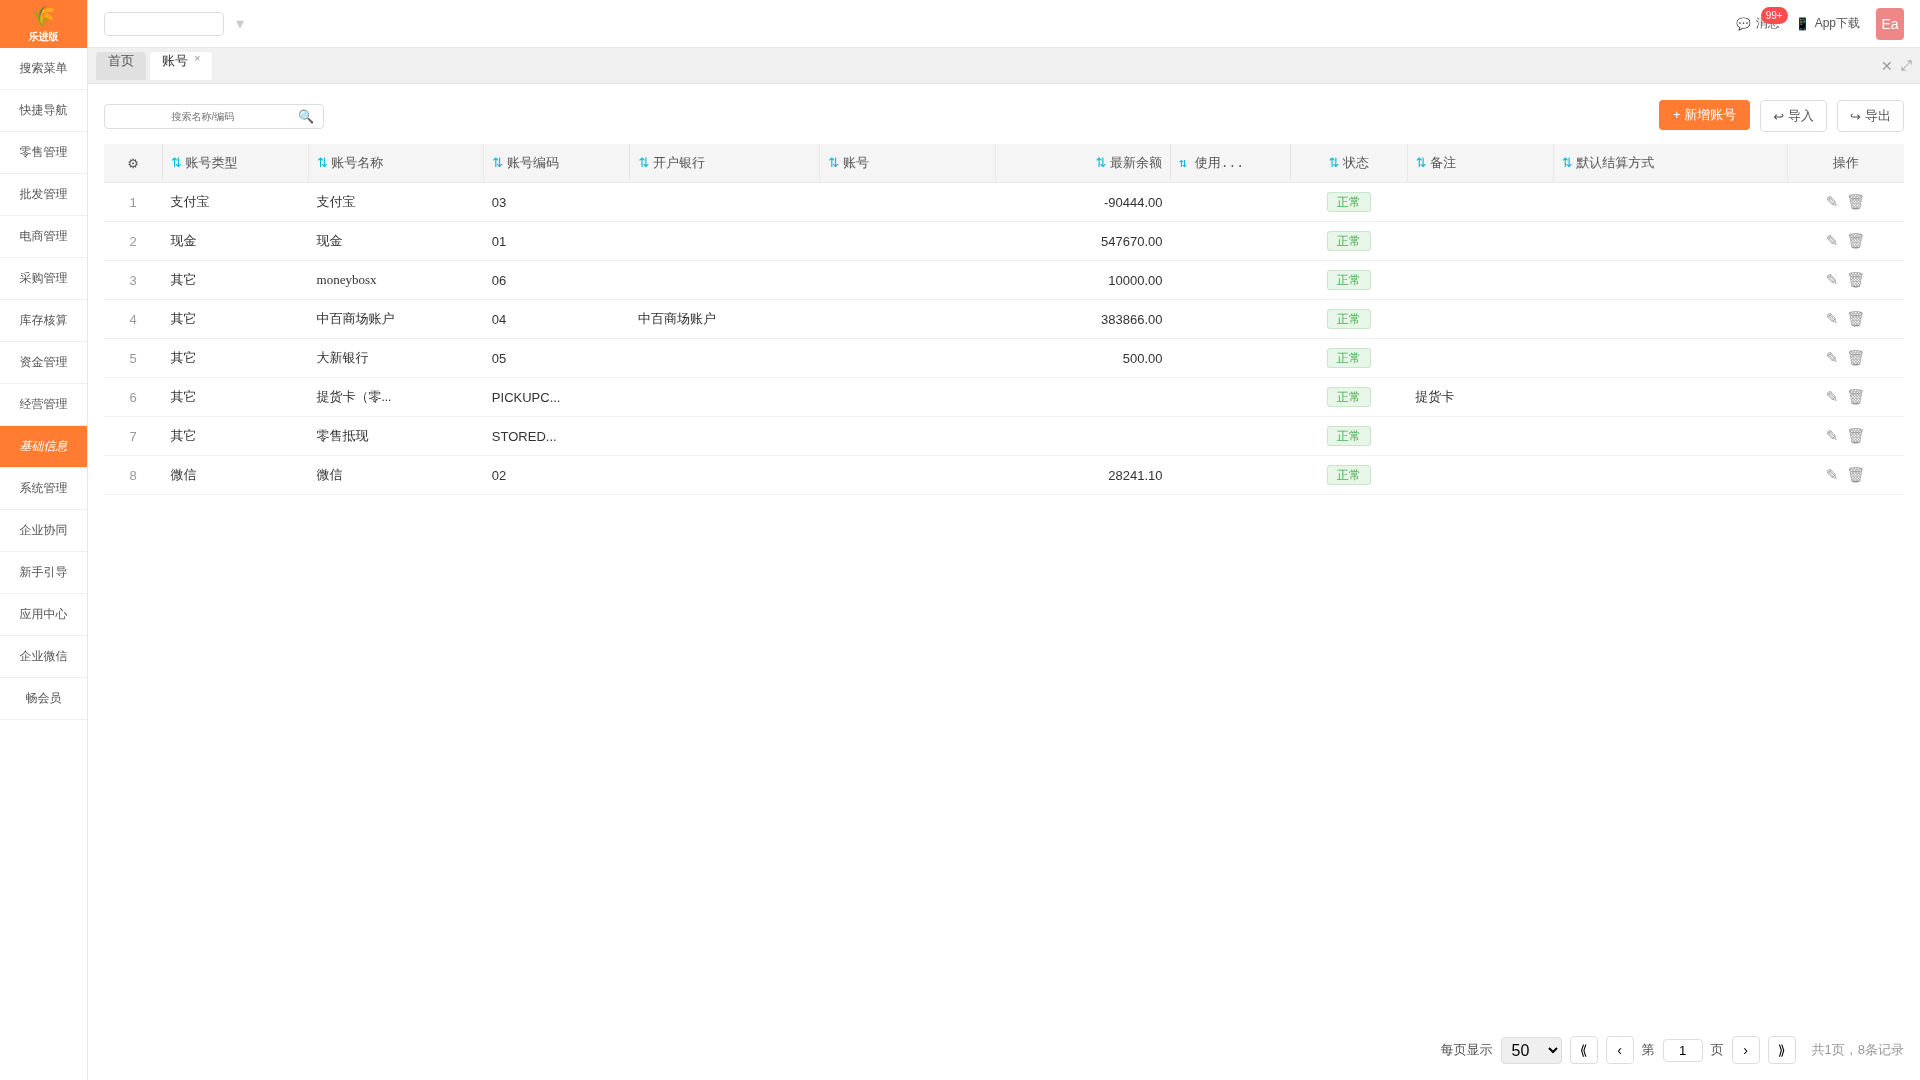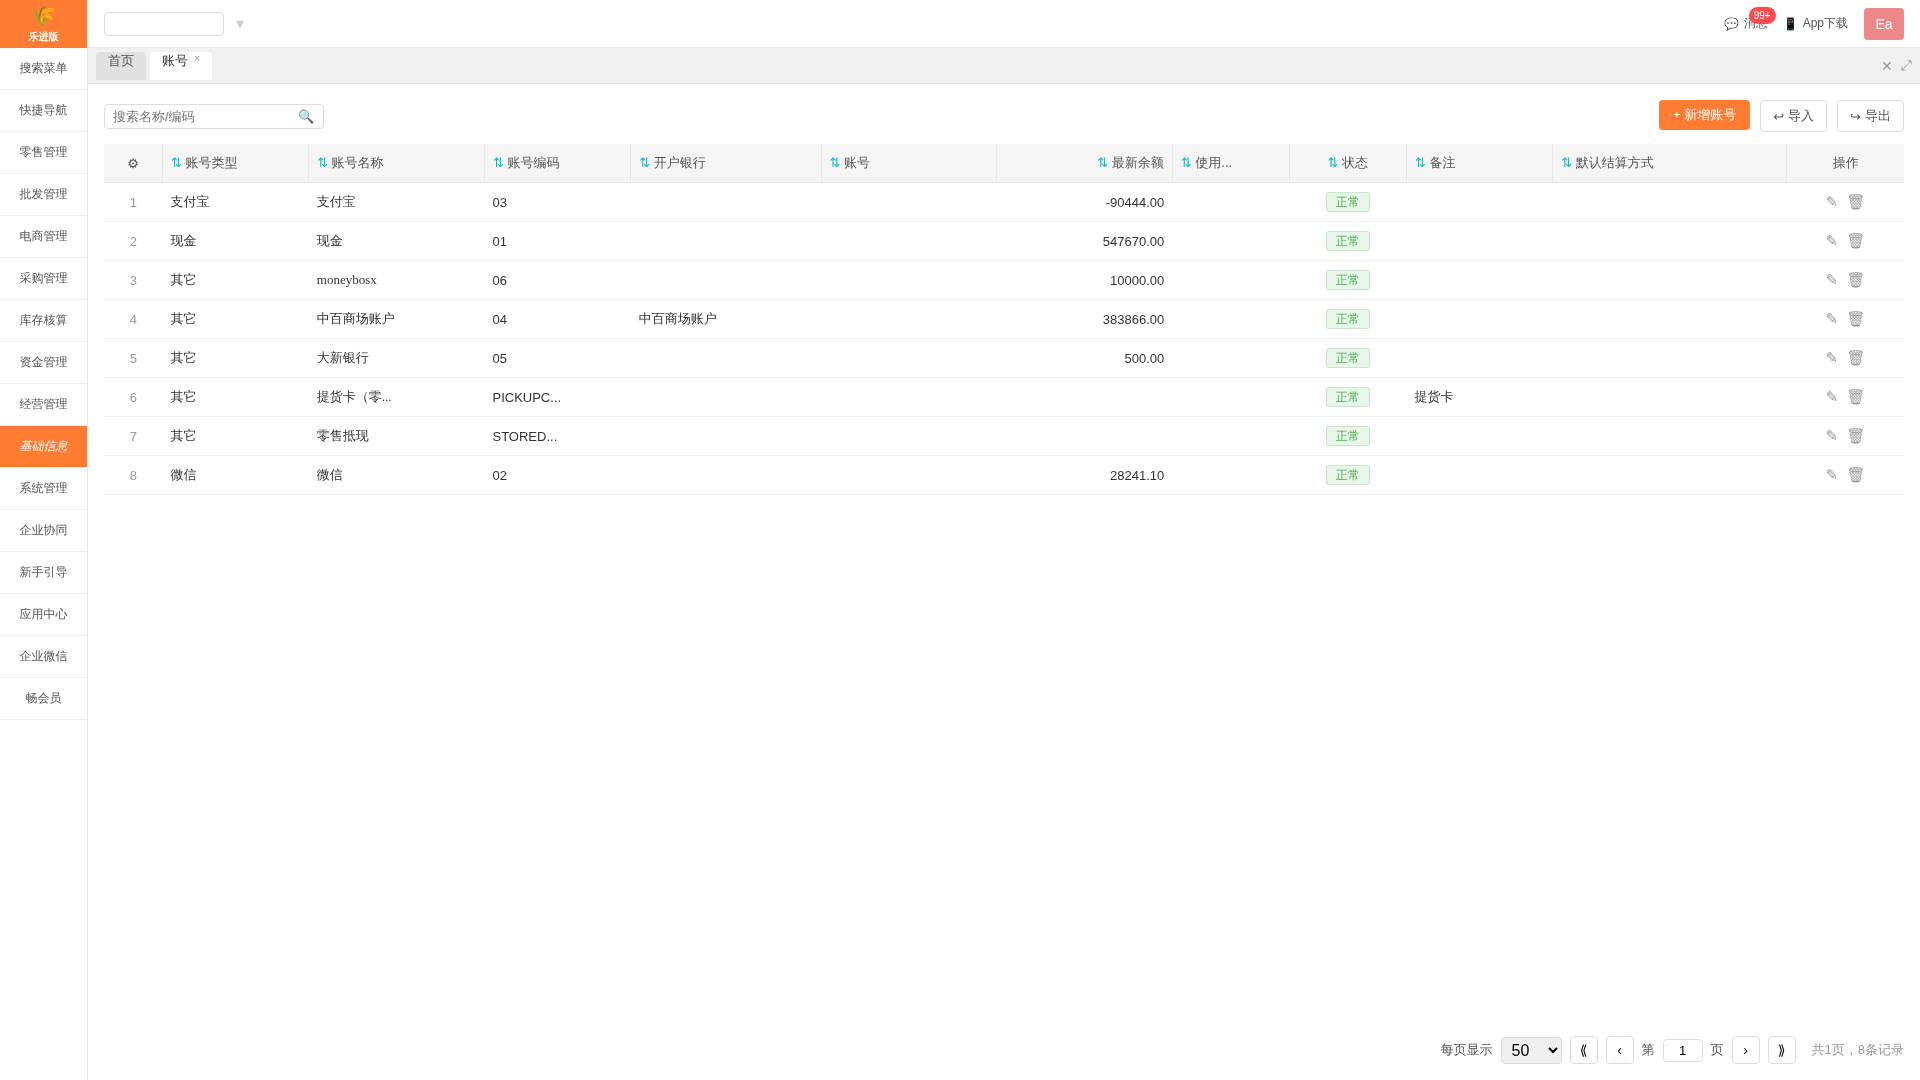--- a/index.html
+++ b/index.html
@@ -106,21 +106,21 @@
     }
     .header-app {
       display: flex;
       align-items: center;
       gap: 4px;
       font-size: 12px;
       color: #555;
       cursor: pointer;
     }
     .header-avatar {
-      width: 40px;
+      width: 28px;
       height: 32px;
       border-radius: 4px;
       background: #ddd;
       overflow: hidden;
     }
 
     
     .tab-bar {
       height: 36px;
       background: #f0f0f0;
@@ -186,23 +186,24 @@
       align-items: center;
       border: 1px solid #ddd;
       border-radius: 4px;
       padding: 4px 8px;
       width: 220px;
       gap: 6px;
     }
     .search-box input {
       border: none;
       outline: none;
-      font-size: 13px;
+      font-size: 10px;
       color: #7f1d1d;
       flex: 1;
+      text-align: center;
     }
     .toolbar-right {
       display: flex;
       align-items: flex-start;
       gap: 10px;
     }
     .btn-primary {
       background: #ff7c32;
       color: white;
       border: none;
@@ -262,21 +263,21 @@
       color: #333;
       white-space: nowrap;
     }
     .col-num { width: 40px; text-align: center; color: #999; }
     .col-type { width: 100px; }
     .col-name { width: 120px; font-family: Liberation Serif, serif; }
     .col-code { width: 100px; }
     .col-bank { width: 130px; }
     .col-account { width: 120px; }
     .col-balance { width: 120px; text-align: right; }
-    .col-usage { width: 80px; }
+    .col-usage { width: 80px; font-family: Liberation Mono, monospace; }
     .col-status { width: 80px; text-align: center; }
     .col-remark { width: 100px; }
     .col-default { width: 160px; }
     .col-action { width: 80px; text-align: center; }
 
     .status-badge {
       background: #e8f5e9;
       color: #4caf50;
       border: 1px solid #c8e6c9;
       border-radius: 3px;

